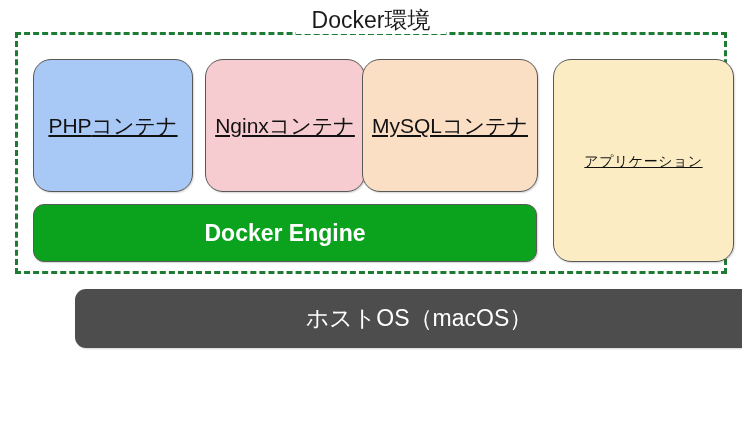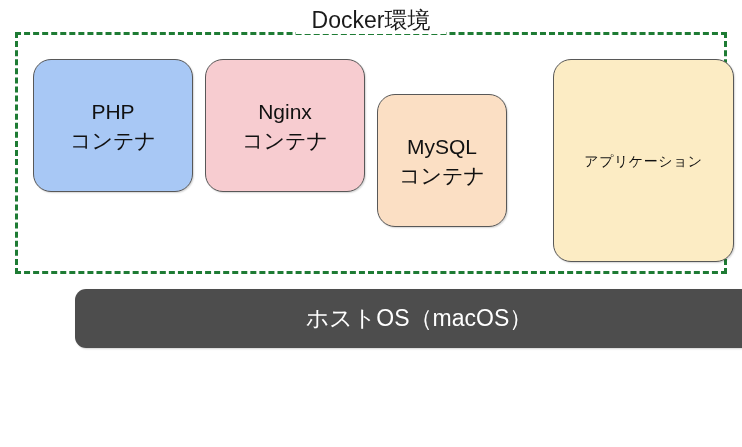--- a/index.html
+++ b/index.html
@@ -46,44 +46,44 @@
     box-sizing: border-box;
   }
 
   
   .card {
     position: absolute;
     box-sizing: border-box;
     border: 1.4px solid #585858;
     border-radius: 18px;
     display: flex;
-    flex-direction: column;
+    flex-direction: row;
     align-items: center;
     justify-content: center;
     text-align: center;
     color: #111111;
     font-size: 21px;
     line-height: 29px;
     box-shadow: 1px 1px 1.5px rgba(0,0,0,0.16);
+    text-decoration: underline;
   }
   .card .line { display: block; }
 
   .card-php {
     left: 33px; top: 59px; width: 160px; height: 133px;
     background: #a8c8f5;
   }
   .card-nginx {
     left: 205px; top: 59px; width: 160px; height: 133px;
     background: #f7ccd0;
     align-items: center;
   }
   .card-mysql {
-    left: 377px; top: 59px; width: 130px; height: 133px;
+    left: 362px; top: 59px; width: 176px; height: 133px;
     background: #fbdfc4;
-    margin-top: 35px;
   }
   .card-app {
     left: 553px; top: 59px; width: 181px; height: 203px;
     background: #fcecc4;
     font-size: 14px;
     line-height: 20px;
     letter-spacing: 0.5px;
   }
 
   
@@ -147,19 +147,22 @@
 
   <div class="card card-mysql">
     <span class="line">MySQL</span>
     <span class="line">コンテナ</span>
   </div>
 
   <div class="card card-app">
     <span class="line">アプリケーション</span>
   </div>
 
+  <div class="engine-bar">
+    <span>Docker Engine</span>
+  </div>
 
   <div class="layer-bar layer-host">
     <span>ホストOS（macOS）</span>
   </div>
 
 
 </div>
 
 </body></html>

